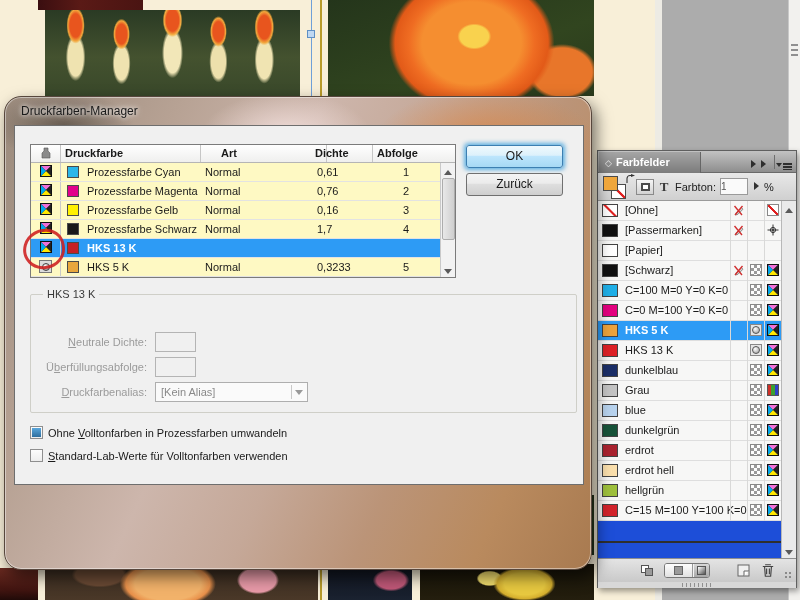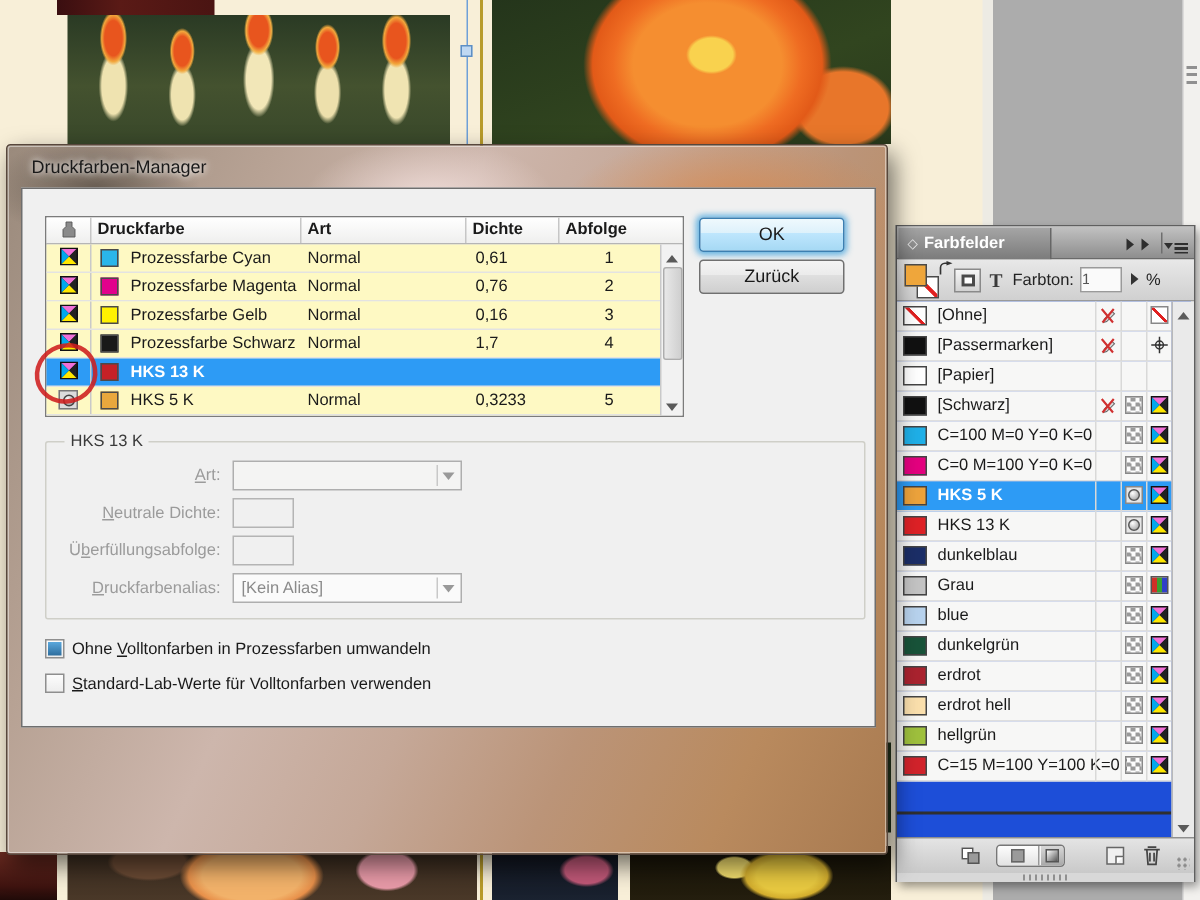--- a/index.html
+++ b/index.html
@@ -123,36 +123,36 @@
   #pillView .segR i { position:absolute; left:3px; top:2px; width:9px; height:9px; border:1px solid #555; background:linear-gradient(135deg,#fff,#555); }
   #btnNew { left:139px; top:5px; width:14px; height:14px; }
   #btnTrash { left:163px; top:4px; width:14px; height:15px; }
   #footGrip { left:186px; top:12px; width:9px; height:9px;
     background:radial-gradient(circle at 2px 2px,#8A8A8A 1px,rgba(0,0,0,0) 1.2px); background-size:4px 4px; }
   #bottomStrip { left:0; top:431px; width:198px; height:6px; background:#D8D8D8; }
   #bottomGrip { left:84px; top:432px; width:30px; height:4px;
     background:repeating-linear-gradient(90deg,#909090 0 1.5px,rgba(0,0,0,0) 1.5px 4px); }
 
   
-  #dialog { left:4px; top:96px; width:588px; height:474px; border-radius:3px; border:1px solid #57473D;
+  #dialog { left:4px; top:96px; width:588px; height:474px; border-radius:17px; border:1px solid #57473D;
     box-shadow:inset 0 0 0 1px rgba(255,255,255,.45), 4px 7px 16px rgba(0,0,0,.55);
     background:
       radial-gradient(120px 60px at 48% 8%, rgba(244,225,222,.9), rgba(0,0,0,0) 70%),
       radial-gradient(160px 80px at 82% 10%, rgba(222,130,60,.75), rgba(0,0,0,0) 70%),
       radial-gradient(100px 50px at 10% 6%, rgba(90,80,70,.8), rgba(0,0,0,0) 70%),
       linear-gradient(115deg,#9A8A7C 0%,#B7A294 22%,#CDB6AC 40%,#C5A898 55%,#BB9478 70%,#B98A5E 85%,#A87A50 100%); }
   #titlebar { left:0; top:0; width:586px; height:28px; }
   #dlgTitle { left:16px; top:7px; font-size:12px; color:#1A1A1A; text-shadow:0 0 4px rgba(255,255,255,.95), 0 0 8px rgba(255,255,255,.7); }
   #client { left:9px; top:28px; width:570px; height:360px; background:#F0F0F0; border:1px solid #6E6E6E; }
 
   #inkTable { left:15px; top:18px; width:426px; height:134px; border:1px solid #7B7B7B; background:#F1F1F0; }
   #inkHead { left:0; top:0; width:424px; height:18px; background:linear-gradient(#FFFFFF,#EFEFEE); border-bottom:1px solid #B5B5B5; }
   .hc { position:absolute; top:0; height:17px; line-height:17px; font-weight:bold; border-right:1px solid #C6C6C6; padding-left:4px; }
   #hc0 { left:0; width:30px; text-align:center; padding-left:0; }
-  #hc1 { left:30px; width:140px; } #hc2 { left:170px; width:110px; } #hc3 { left:280px; width:62px; } #hc4 { left:342px; width:67px; border-right:none; }
+  #hc1 { left:30px; width:140px; } #hc2 { left:186px; width:110px; } #hc3 { left:280px; width:62px; } #hc4 { left:342px; width:67px; border-right:none; }
   #inkBody { left:0; top:18px; width:409px; }
   .ink-row { position:relative; height:19px; background:#fef9c3; border-bottom:1px solid #E3E3E2; }
   .ink-row .cic { position:absolute; left:0; top:0; width:30px; height:18px; border-right:1px solid #C9C9C9; text-align:center; padding-top:2px; }
   .ink-row .cnm { position:absolute; left:30px; top:0; width:140px; height:18px; }
   .ink-row .cnm .sw { position:absolute; left:6px; top:3px; width:12px; height:12px; border:1px solid #4A4A4A; }
   .ink-row .cnm .nm { position:absolute; left:26px; line-height:18px; white-space:nowrap; }
   .ink-row .cart { position:absolute; left:170px; width:110px; line-height:18px; padding-left:4px; }
   .ink-row .cdi { position:absolute; left:280px; width:62px; line-height:18px; padding-left:6px; }
   .ink-row .cab { position:absolute; left:342px; width:67px; line-height:18px; padding-left:30px; }
   .ink-row.sel { background:#2D9BF5; }
@@ -596,24 +596,20 @@
           <span class="scrbtn" style="bottom:0"><i class="tri-dn"></i></span>
           <div class="abs" id="inkThumb"></div>
         </div>
       </div>
 
       <div class="winbtn abs" id="btnOK">OK</div>
       <div class="winbtn abs" id="btnBack">Zurück</div>
 
       <div class="abs" id="groupBox">
         <span class="abs" id="groupTitle">HKS 13 K</span>
-        <div class="frow" style="left:0;top:12px;width:540px">
-          <span class="flabel"><span></span><span class="mn">A</span><span>rt:</span></span>
-          <span class="combo"><span></span><i class="sep"></i><i class="arr"></i></span>
-        </div>
         <div class="frow" style="left:0;top:37px;width:540px">
           <span class="flabel"><span></span><span class="mn">N</span><span>eutrale Dichte:</span></span>
           <span class="tfield"></span>
         </div>
         <div class="frow" style="left:0;top:62px;width:540px">
           <span class="flabel"><span>Ü</span><span class="mn">b</span><span>erfüllungsabfolge:</span></span>
           <span class="tfield"></span>
         </div>
         <div class="frow" style="left:0;top:87px;width:540px">
           <span class="flabel"><span></span><span class="mn">D</span><span>ruckfarbenalias:</span></span>

